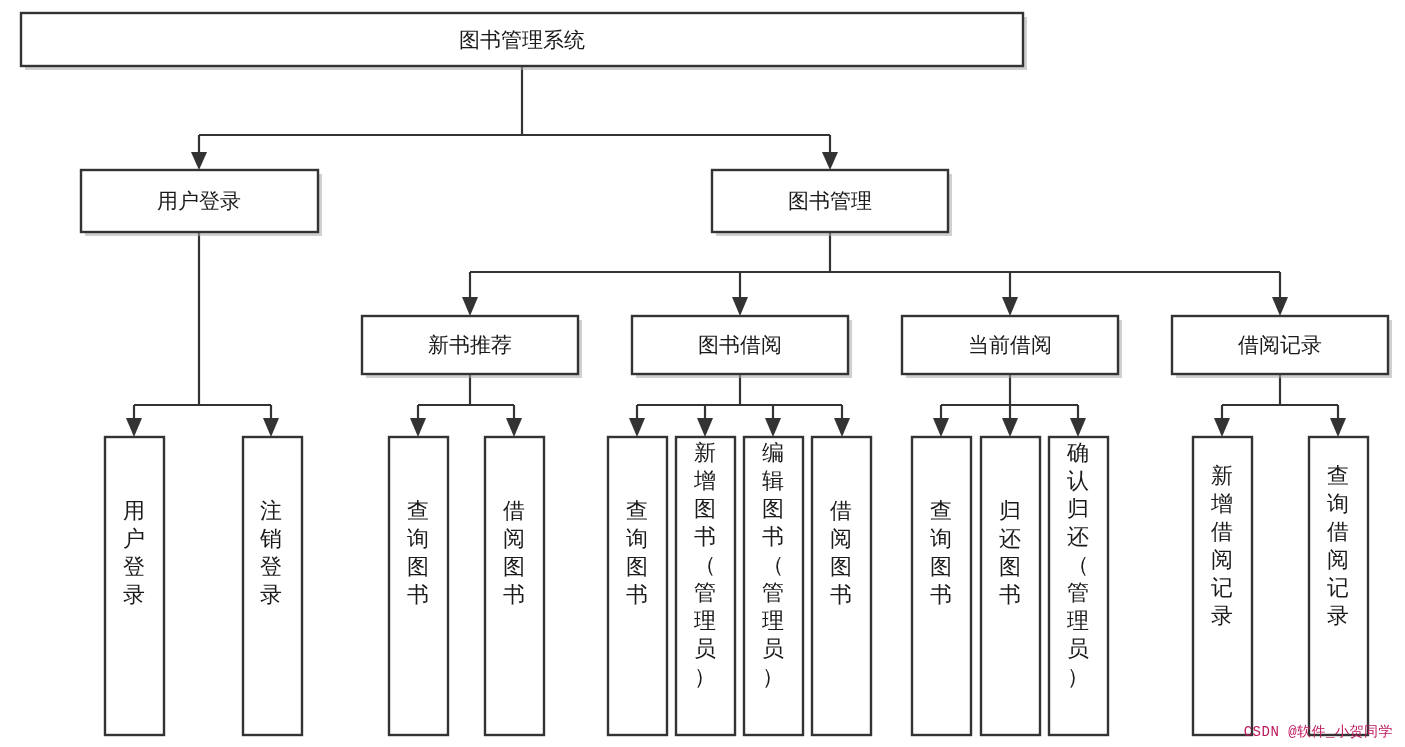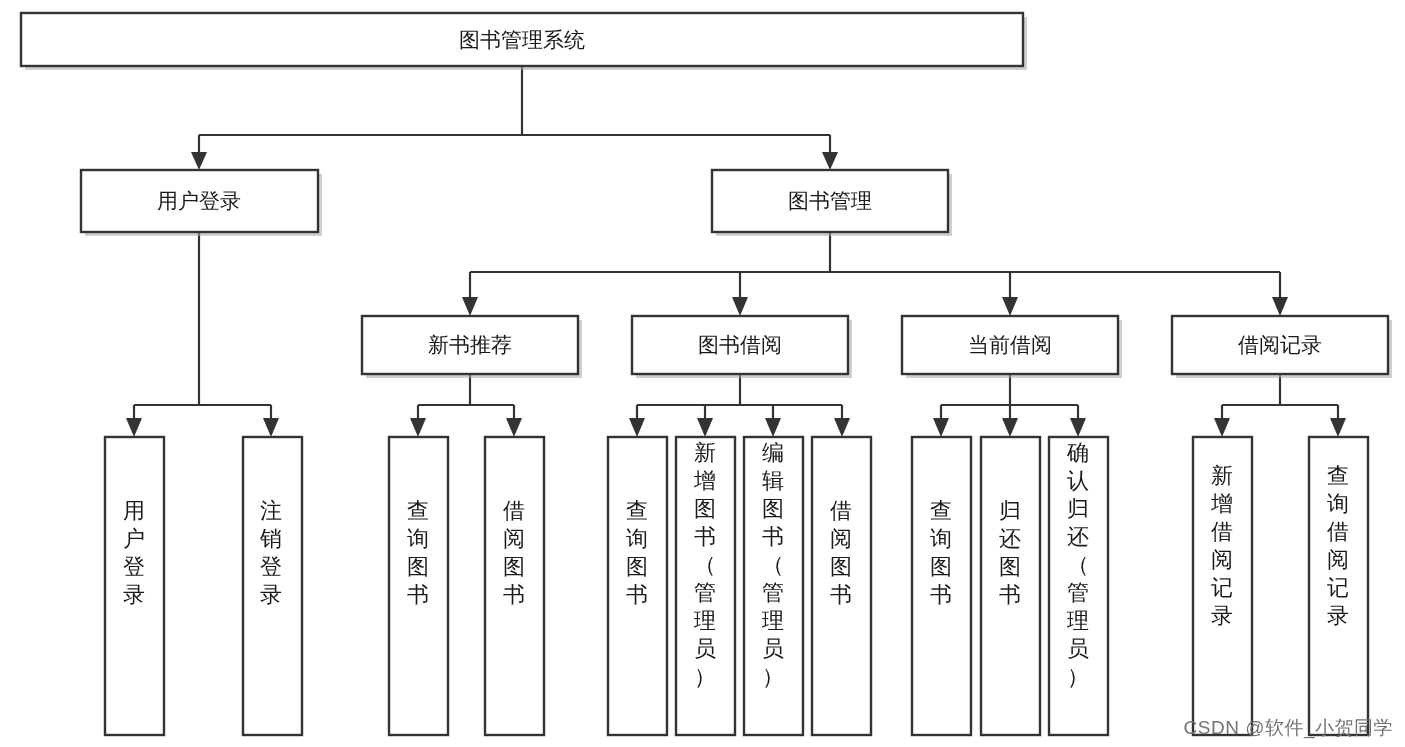--- a/index.html
+++ b/index.html
@@ -59,23 +59,23 @@
   .leaf-label {
     font-family: "DejaVu Sans", "Liberation Sans", sans-serif;
     fill: #1a1a1a;
     font-size: 22px;
     text-anchor: middle;
   }
   .watermark {
     position: absolute;
     right: 12px;
     bottom: 6px;
-    font-family: Liberation Sans, sans-serif;
-    font-size: 19px;
-    color: #737373;
+    font-family: Liberation Mono, monospace;
+    font-size: 14px;
+    color: #be185d;
     letter-spacing: 0.5px;
     white-space: nowrap;
     pointer-events: none;
   }
 </style>
 </head>
 <body>
 
 <div id="diagram-root">
 

